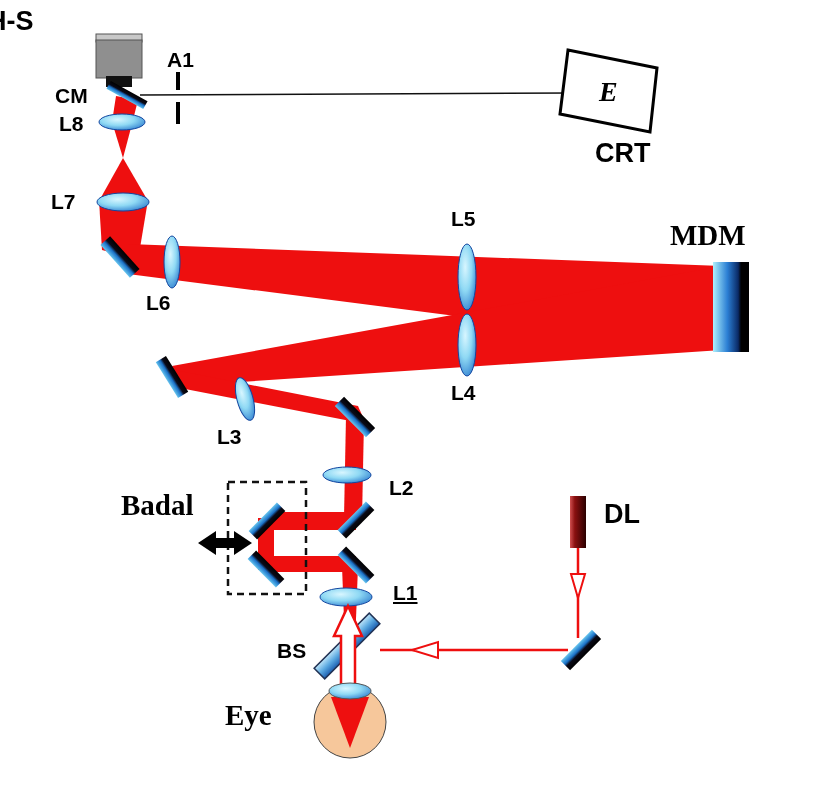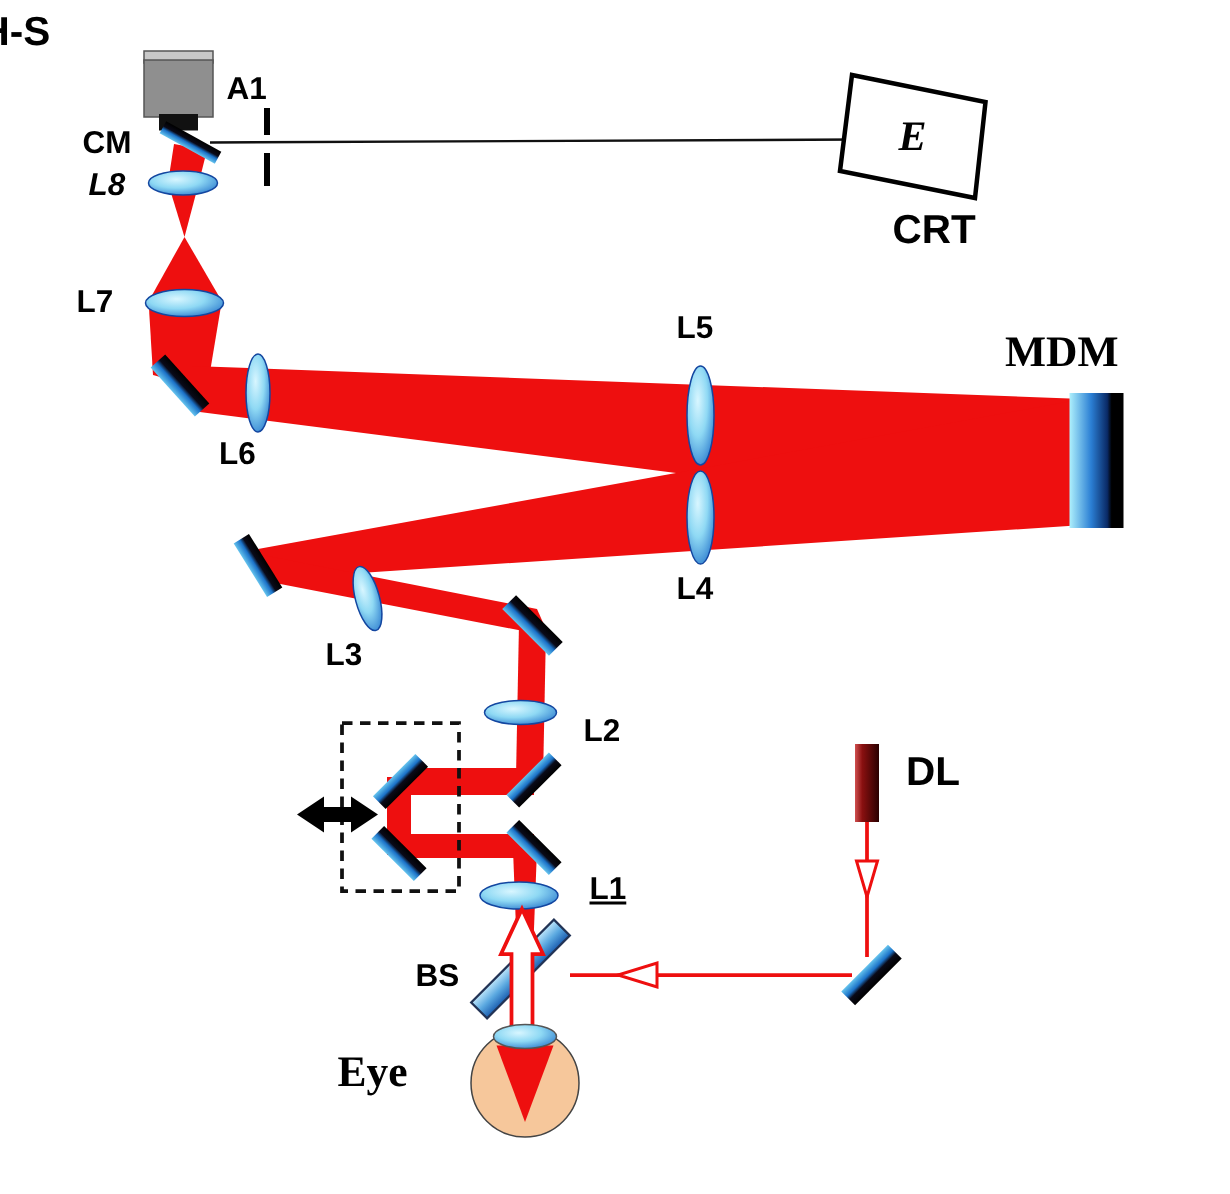--- a/index.html
+++ b/index.html
@@ -119,29 +119,30 @@
 
     <g>
       <circle cx="350" cy="722" r="36" fill="#f6c79b" stroke="#444" stroke-width="1"></circle>
       <polygon points="331,697 369,697 350,748" fill="#ee0f0f"></polygon>
       <ellipse cx="350" cy="691" rx="21" ry="8" fill="url(#lensGrad)" stroke="#555" stroke-width="1"></ellipse>
     </g>
   </svg>
 
   <div class="lbl md" style="left:-16px;top:6px;">H-S</div>
   <div class="lbl sm" style="left:52px;top:84px;">CM</div>
-  <div class="lbl sm" style="left:148px;top:48px;">A1</div>
-  <div class="lbl sm" style="left:56px;top:112px;font-style:italic;">L8</div>
+  <div class="lbl sm" style="left:164px;top:48px;">A1</div>
+  <div class="lbl sm" style="left:56px;top:112px;">L8</div>
   <div class="lbl sm" style="left:48px;top:190px;">L7</div>
   <div class="lbl sm" style="left:124px;top:291px;margin-left:19px;">L6</div>
   <div class="lbl sm" style="left:448px;top:207px;">L5</div>
   <div class="lbl lg" style="left:667px;top:219px;">MDM</div>
   <div class="lbl sm" style="left:448px;top:381px;text-align:right;">L4</div>
   <div class="lbl sm" style="left:214px;top:425px;">L3</div>
   <div class="lbl sm" style="left:386px;top:476px;">L2</div>
+  <div class="lbl lg" style="left:118px;top:489px;">Badal</div>
   <div class="lbl sm" style="left:390px;top:581px;text-decoration:underline;">L1</div>
   <div class="lbl sm" style="left:254px;top:639px;margin-left:20px;">BS</div>
   <div class="lbl md" style="left:601px;top:499px;">DL</div>
   <div class="lbl lg" style="left:222px;top:699px;">Eye</div>
   <div class="lbl md" style="left:592px;top:138px;">CRT</div>
   <div class="lbl crt-e" style="left:596px;top:76px;">E</div>
 
 </div>
 
 </body></html>

